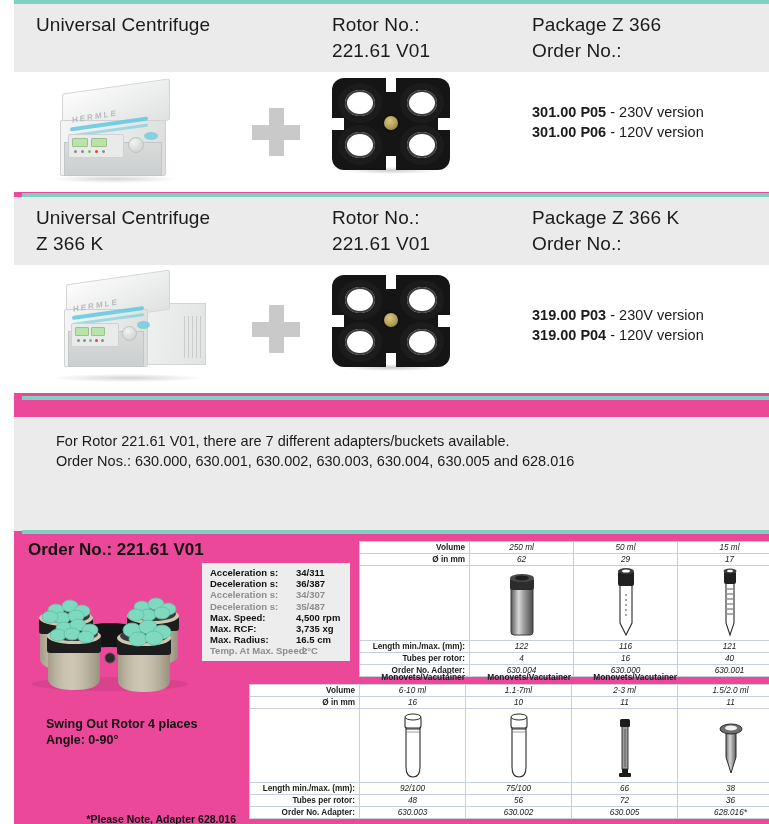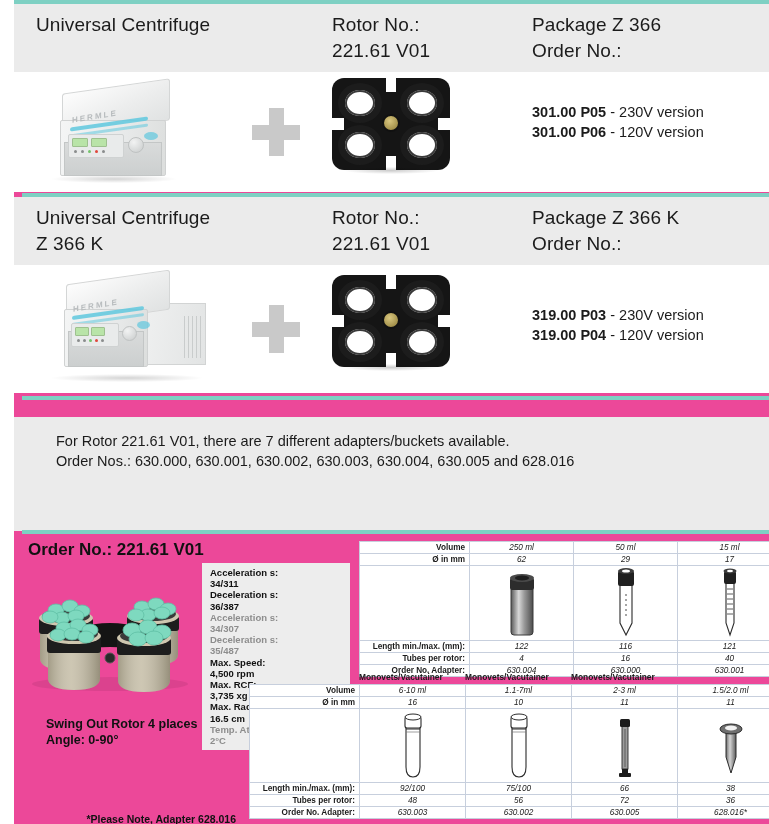--- a/index.html
+++ b/index.html
@@ -156,21 +156,21 @@
   .note {
     position: absolute; font-size: 10.5px; font-weight: bold; line-height: 14px;
     color: #111; text-align: right;
   }
 
   
   .spec {
     position: absolute; background: #ededed;
     padding: 4px 6px 4px 8px;
   }
-  .spec-row { display: flex; font-size: 9.5px; line-height: 11.2px; white-space: nowrap; flex-direction: column; }
+  .spec-row { display: flex; font-size: 9.5px; line-height: 11.2px; white-space: nowrap; }
   .spec-row .k { width: 86px; font-weight: bold; color: #111; }
   .spec-row .v { font-weight: bold; color: #111; }
   .spec-row.dim .k, .spec-row.dim .v { color: #8d8d8d; }
   .spec-row.wide .k { width: 92px; }
 
   
   .dtable {
     position: absolute;
     border-collapse: collapse;
     table-layout: fixed;
@@ -184,21 +184,21 @@
   }
   .dtable td.lbl {
     text-align: right; font-weight: bold; background: #fff;
   }
   .dtable td.val {
     text-align: center; font-style: italic; background: #fff;
   }
   .dtable td.pic { height: 74px; background: #fff; vertical-align: bottom; }
   .supra {
     position: absolute; font-size: 8.4px; font-weight: bold; color: #1a1a1a;
-    text-align: left; white-space: nowrap;
+    text-align: right; white-space: nowrap;
   }
 
   
   .tube { position: relative; margin: 0 auto; }
   .tube svg { display: block; margin: 0 auto; }
 </style>
 </head>
 <body>
 
 <div id="page">

